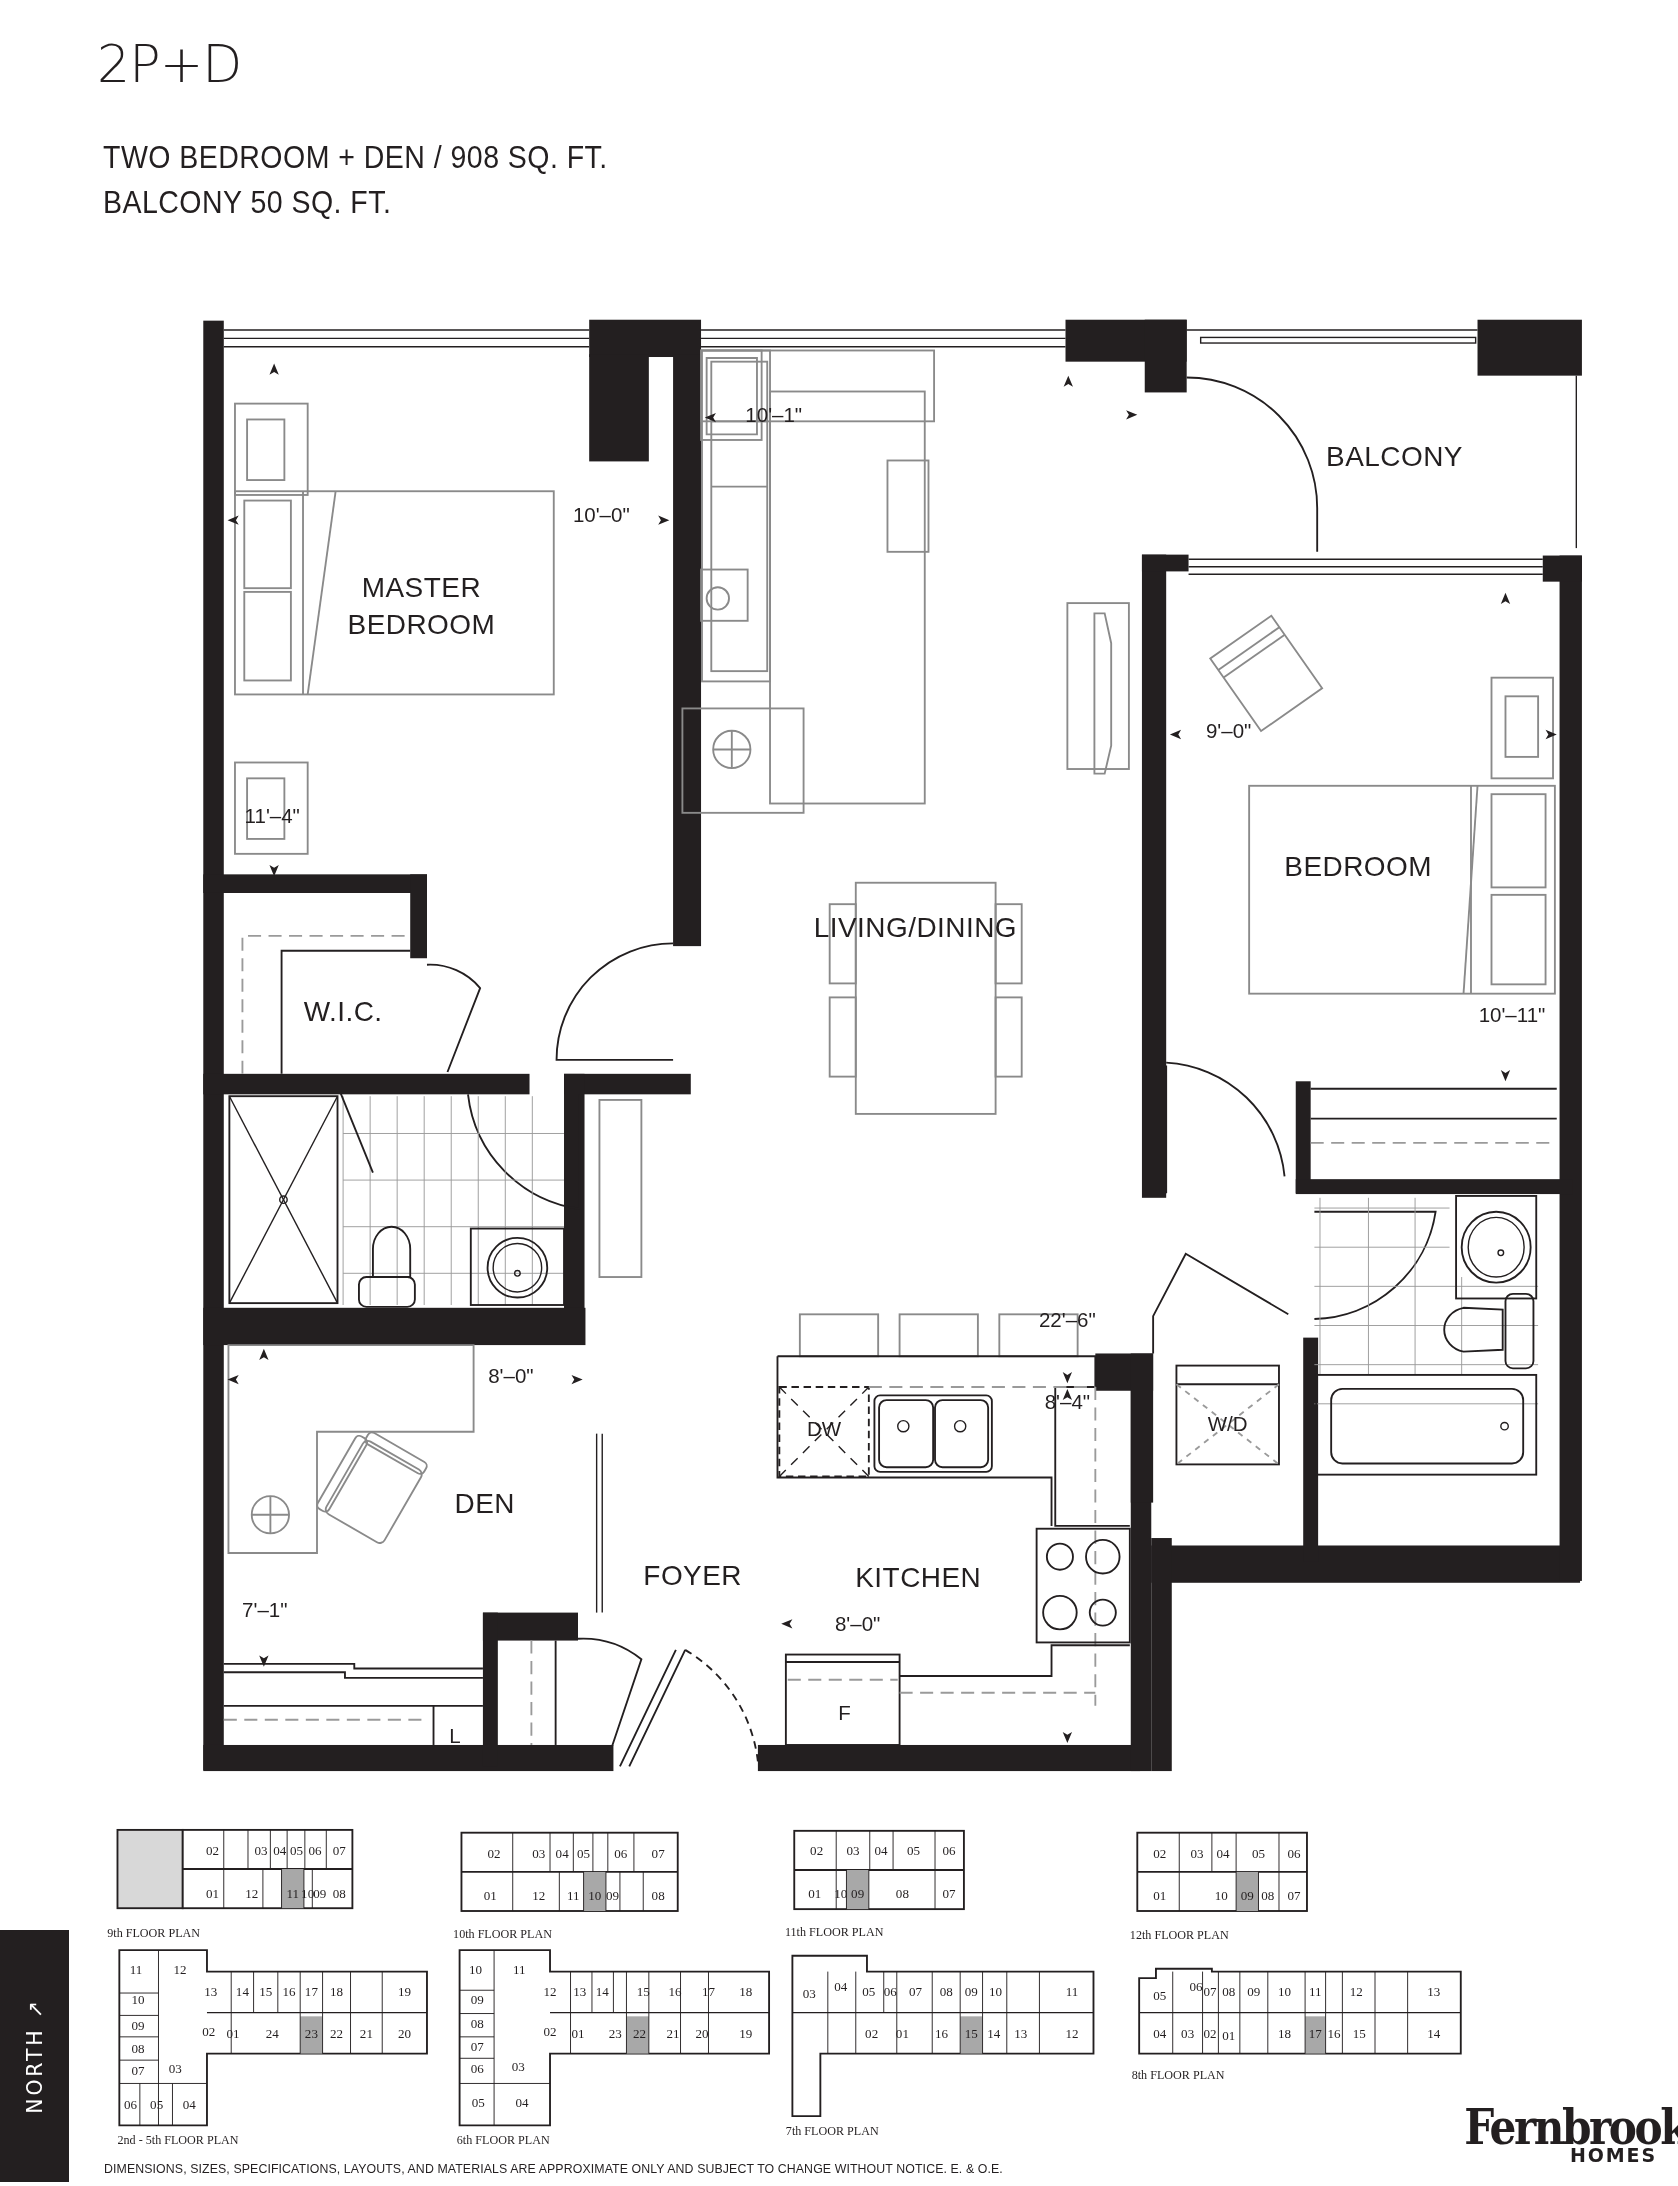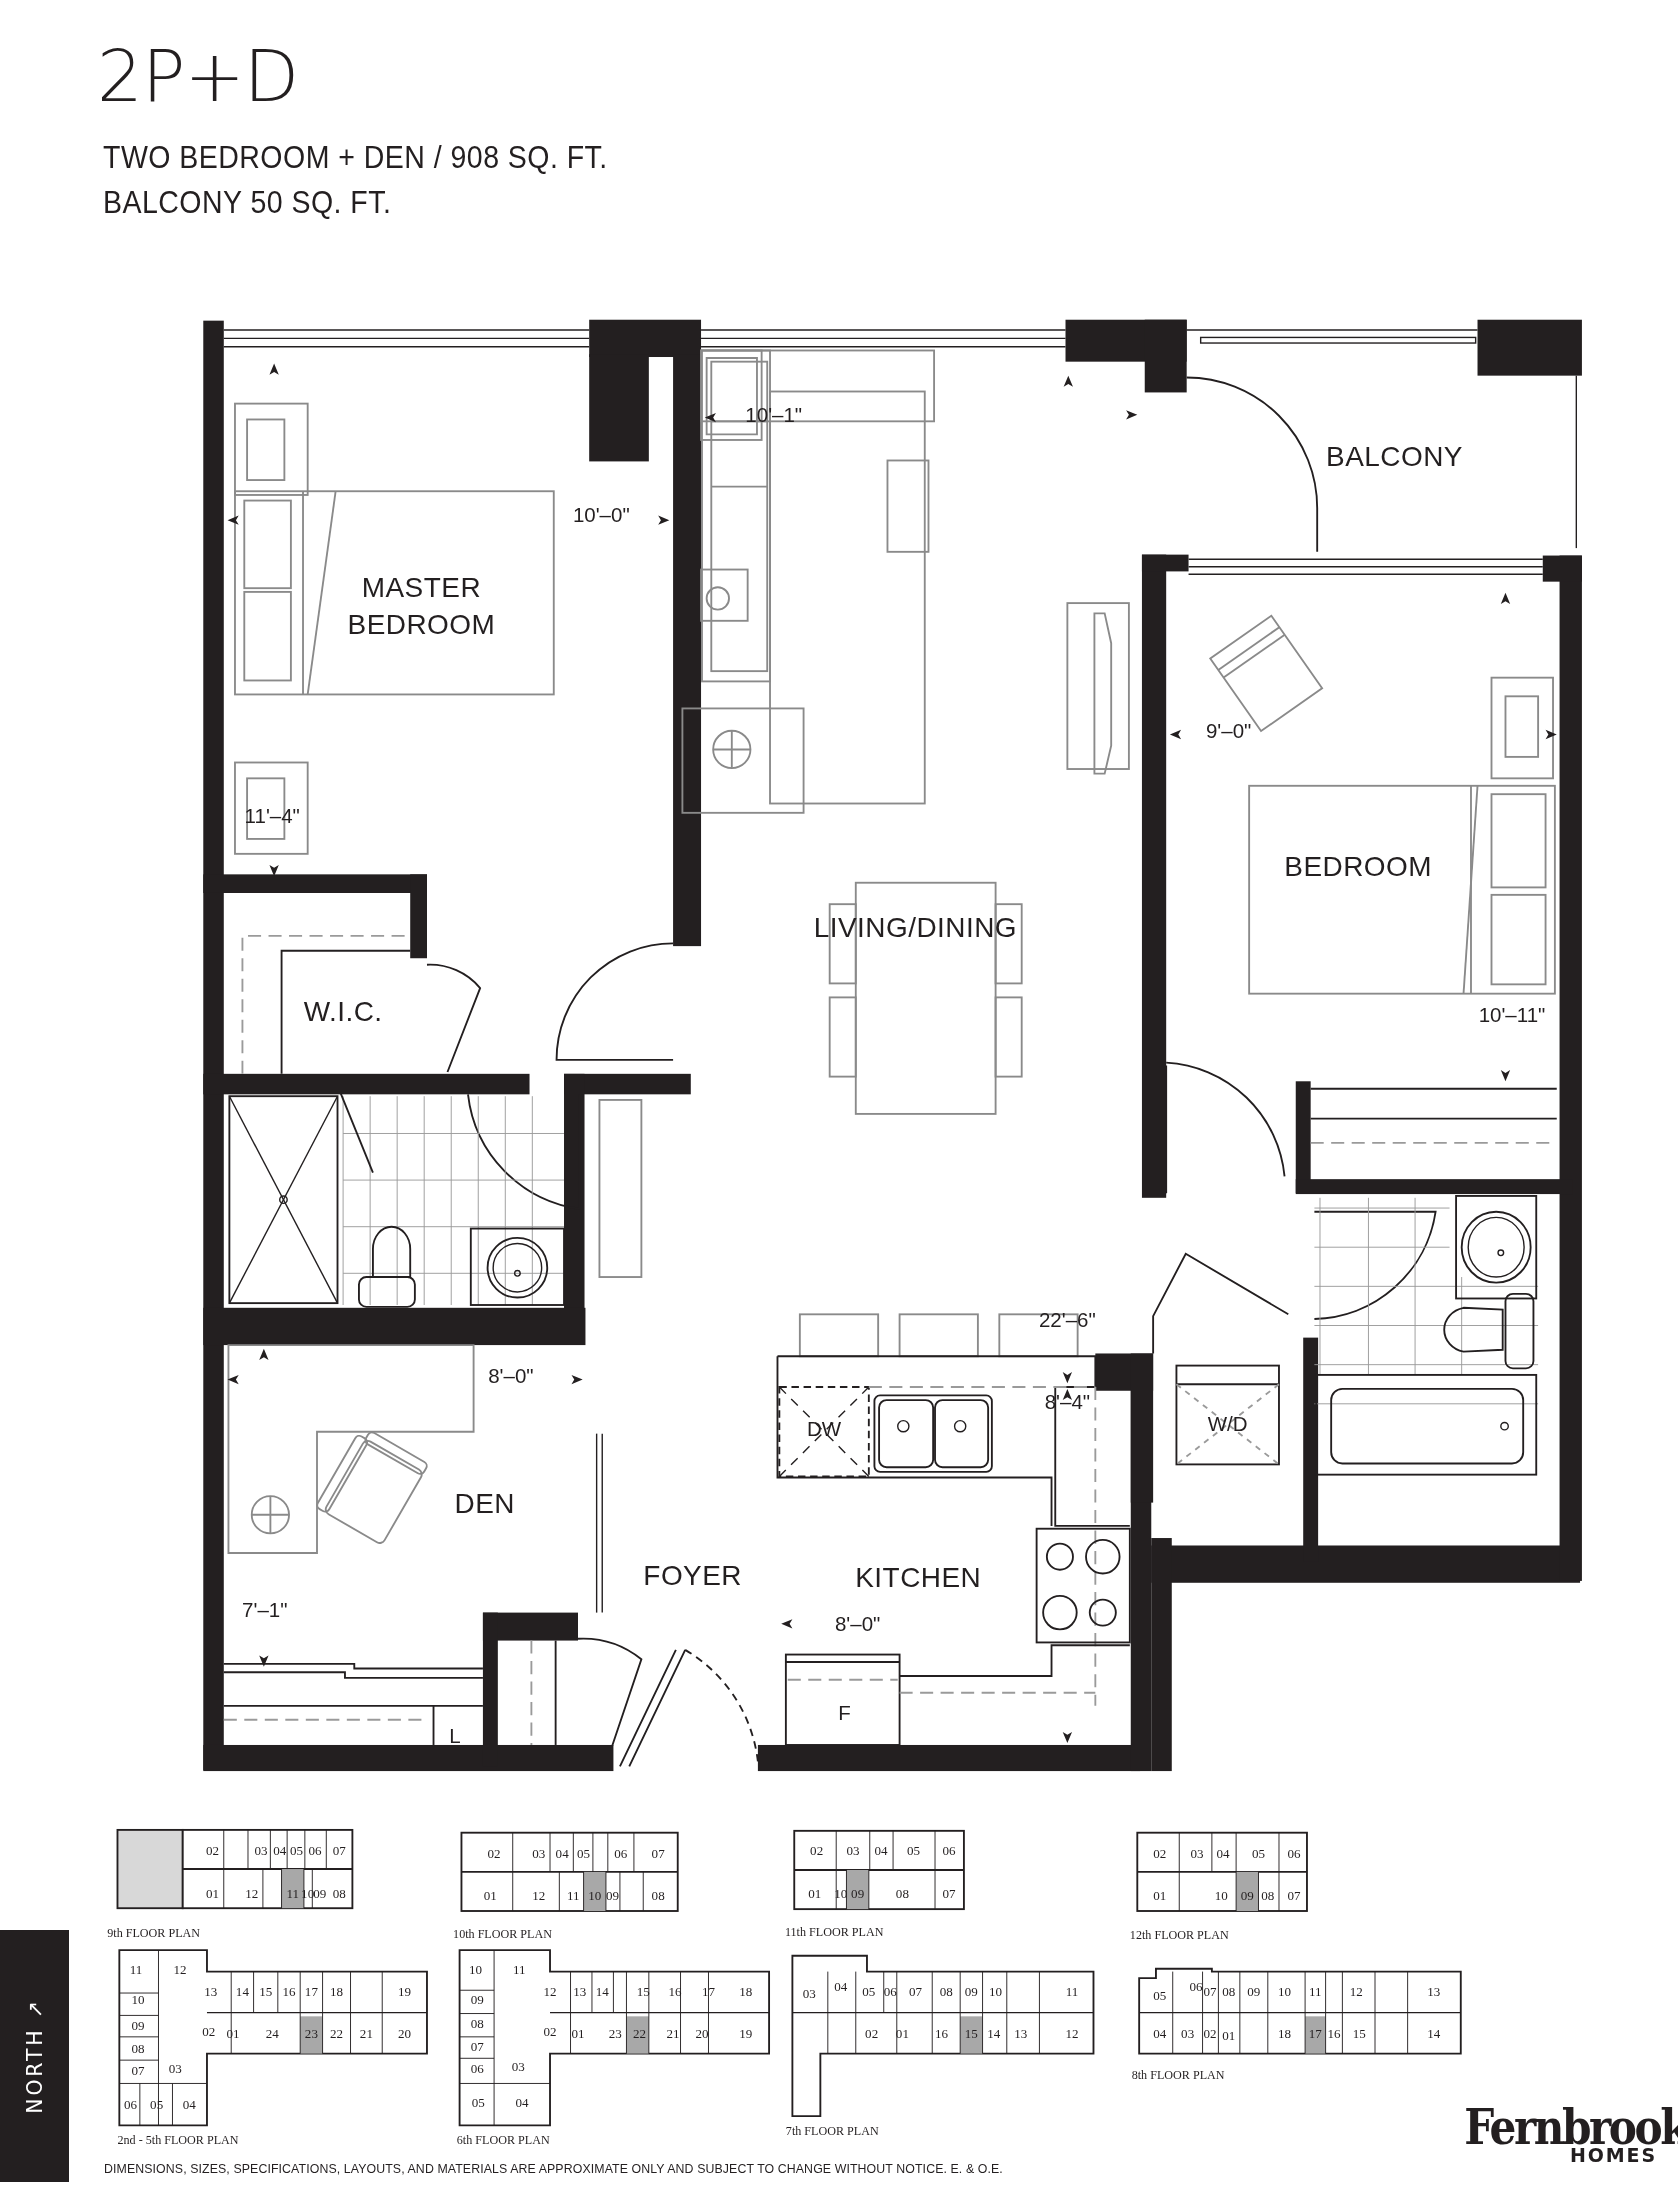--- a/index.html
+++ b/index.html
@@ -1,17 +1,17 @@
 <!DOCTYPE html>
 <html style="font-size:15px"><head>
 <meta charset="utf-8">
 <style>
   html, body { margin:0; padding:0; background:#ffffff; }
   body { width:1678px; height:2186px; position:relative; overflow:hidden; font-family:"Liberation Sans", sans-serif; color:#231f20; }
-  .title { position:absolute; left:97px; top:34px; font-family:"DejaVu Sans", sans-serif; font-weight:200; font-size:72px; letter-spacing:-0.9px; color:#231f20; }
+  .title { position:absolute; left:97px; top:34px; font-family:"DejaVu Sans", sans-serif; font-weight:200; font-size:52px; letter-spacing:-0.9px; color:#231f20; }
   .subtitle { position:absolute; left:103px; font-family:"Liberation Sans", sans-serif; font-size:31px; color:#231f20; letter-spacing:0.5px; transform:scaleX(0.92); transform-origin:left; }
   .sub1 { top:140px; }
   .sub2 { top:185px; }
   svg.plan { position:absolute; left:0; top:0; }
   .room { font-family:"Liberation Sans", sans-serif; font-size:30px; fill:#231f20; letter-spacing:0.5px; }
   .dim { font-family:"Liberation Sans", sans-serif; font-size:22px; fill:#231f20; }
   .wall { fill:#231f20; }
   .furn { fill:none; stroke:#8a8a8a; stroke-width:2; }
   .fix { fill:none; stroke:#231f20; stroke-width:2; }
   .thin { fill:none; stroke:#231f20; stroke-width:1.5; }

